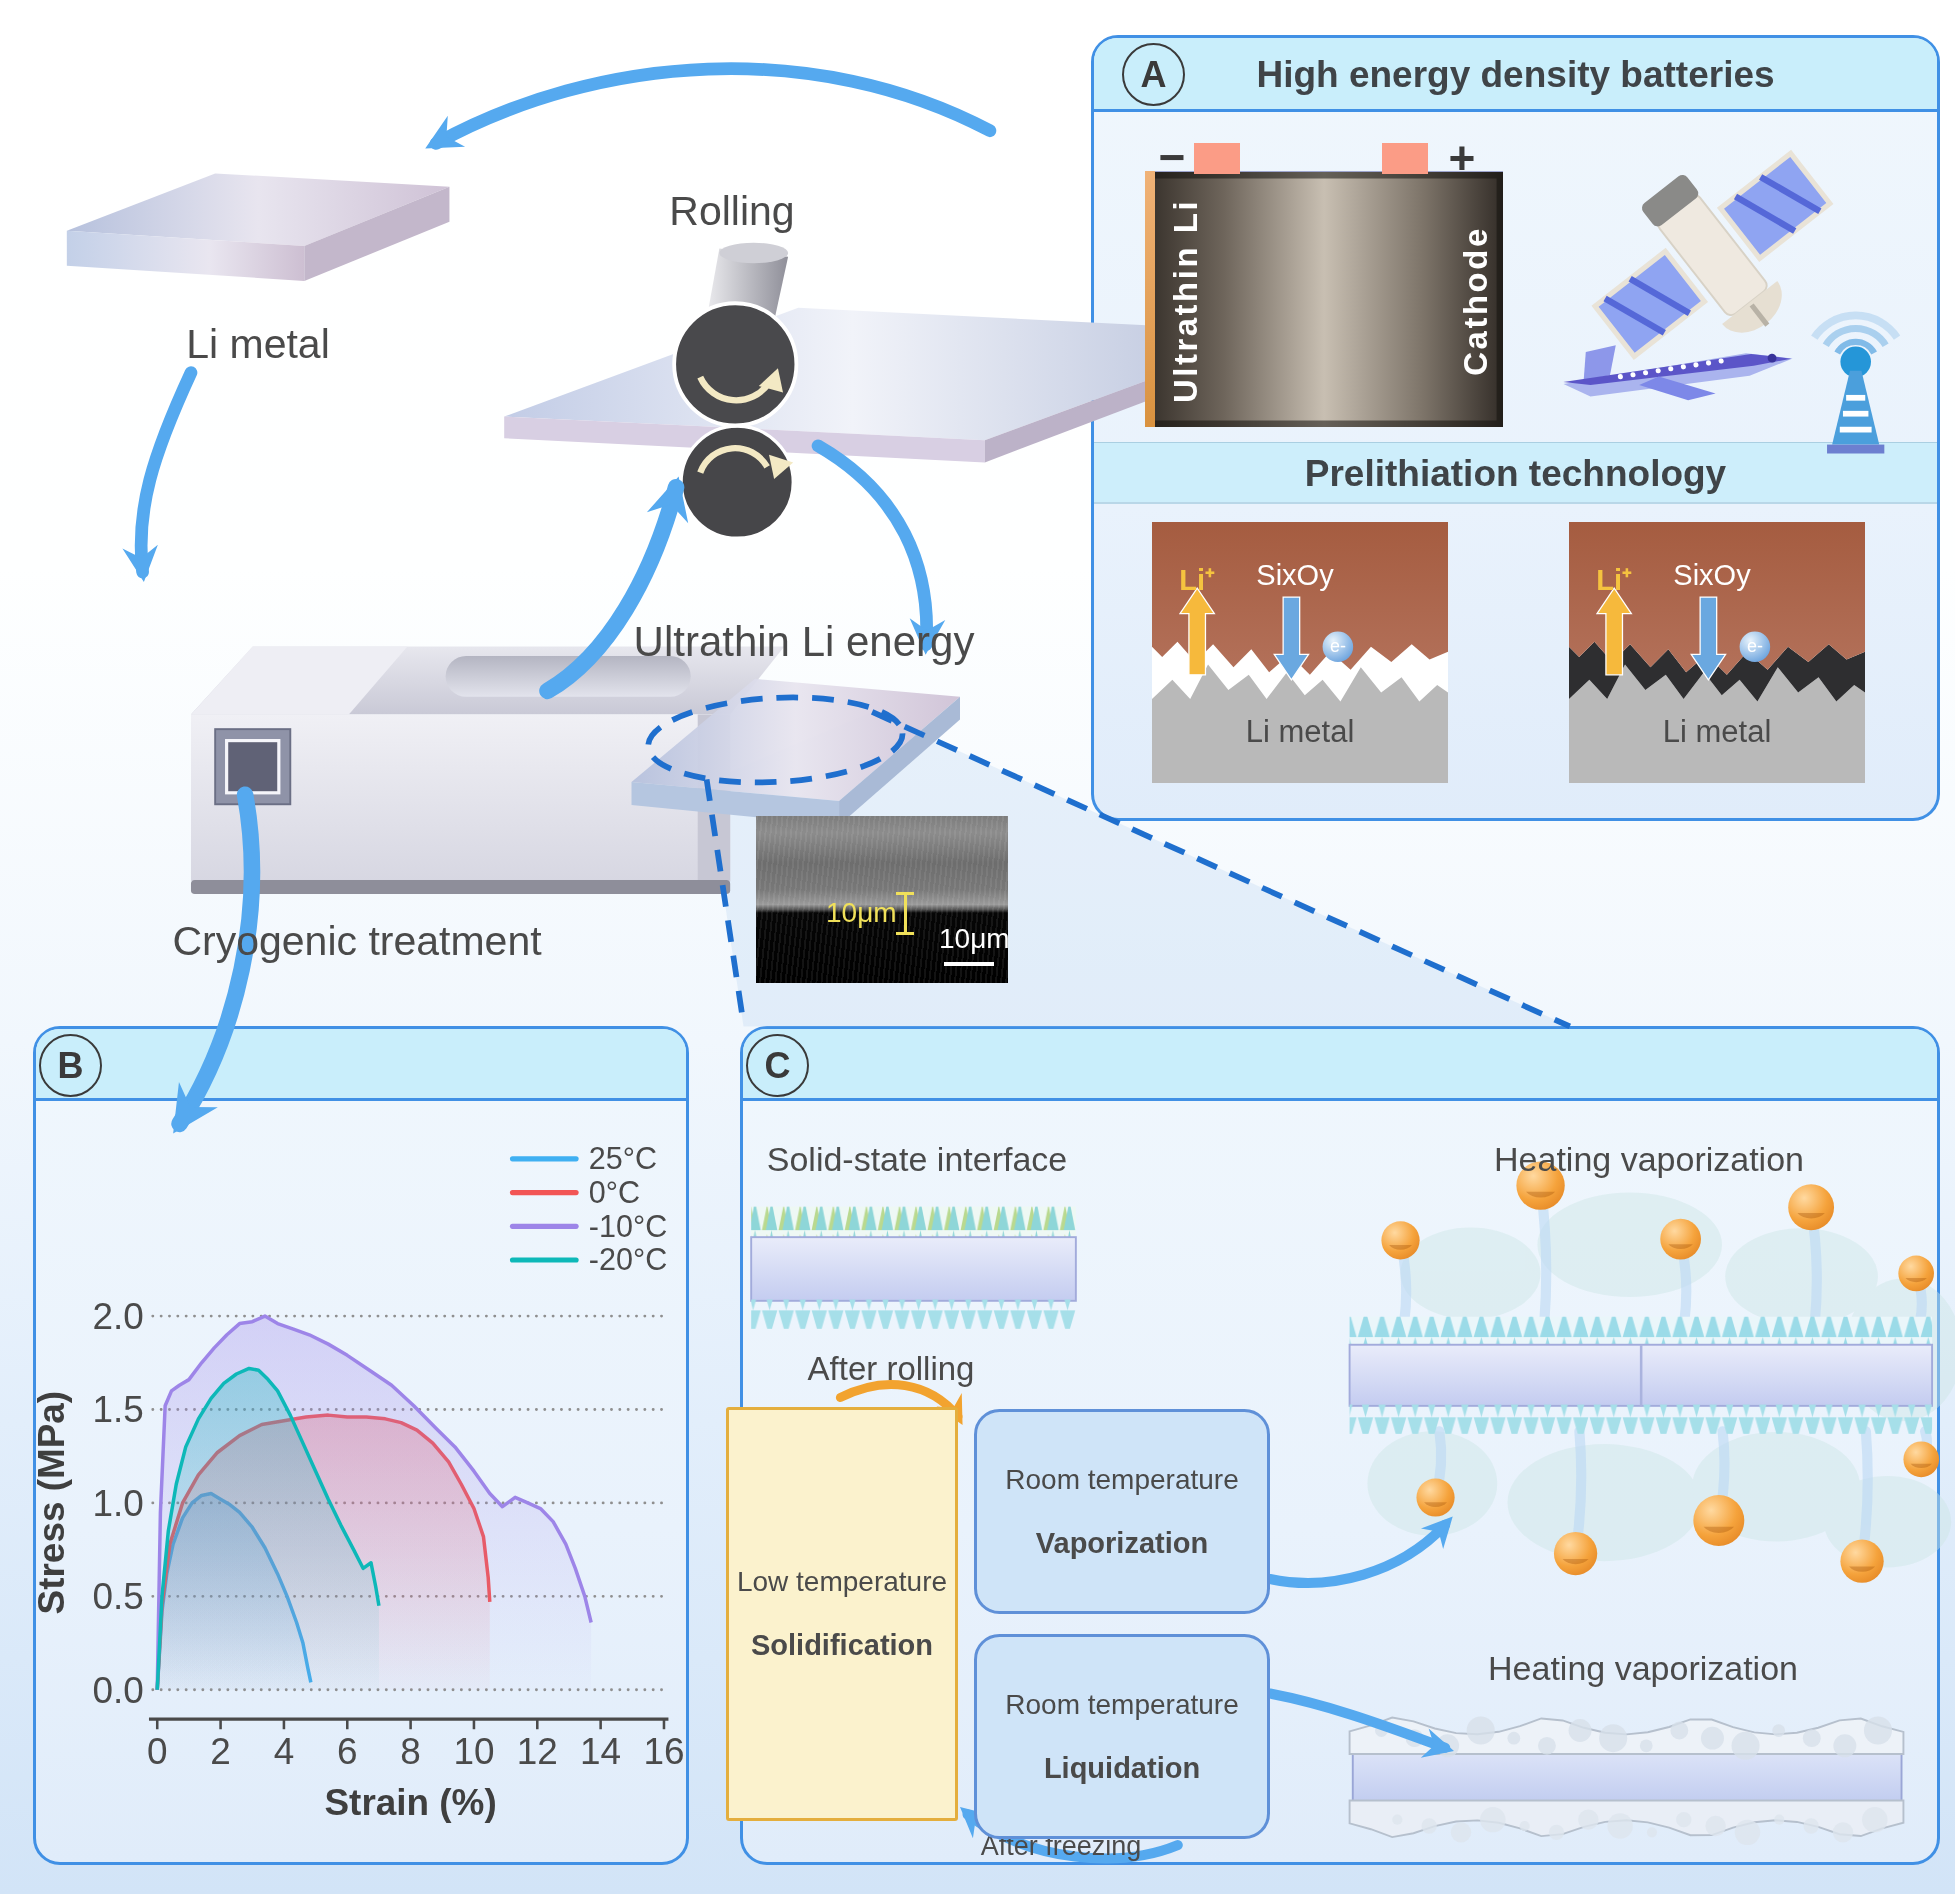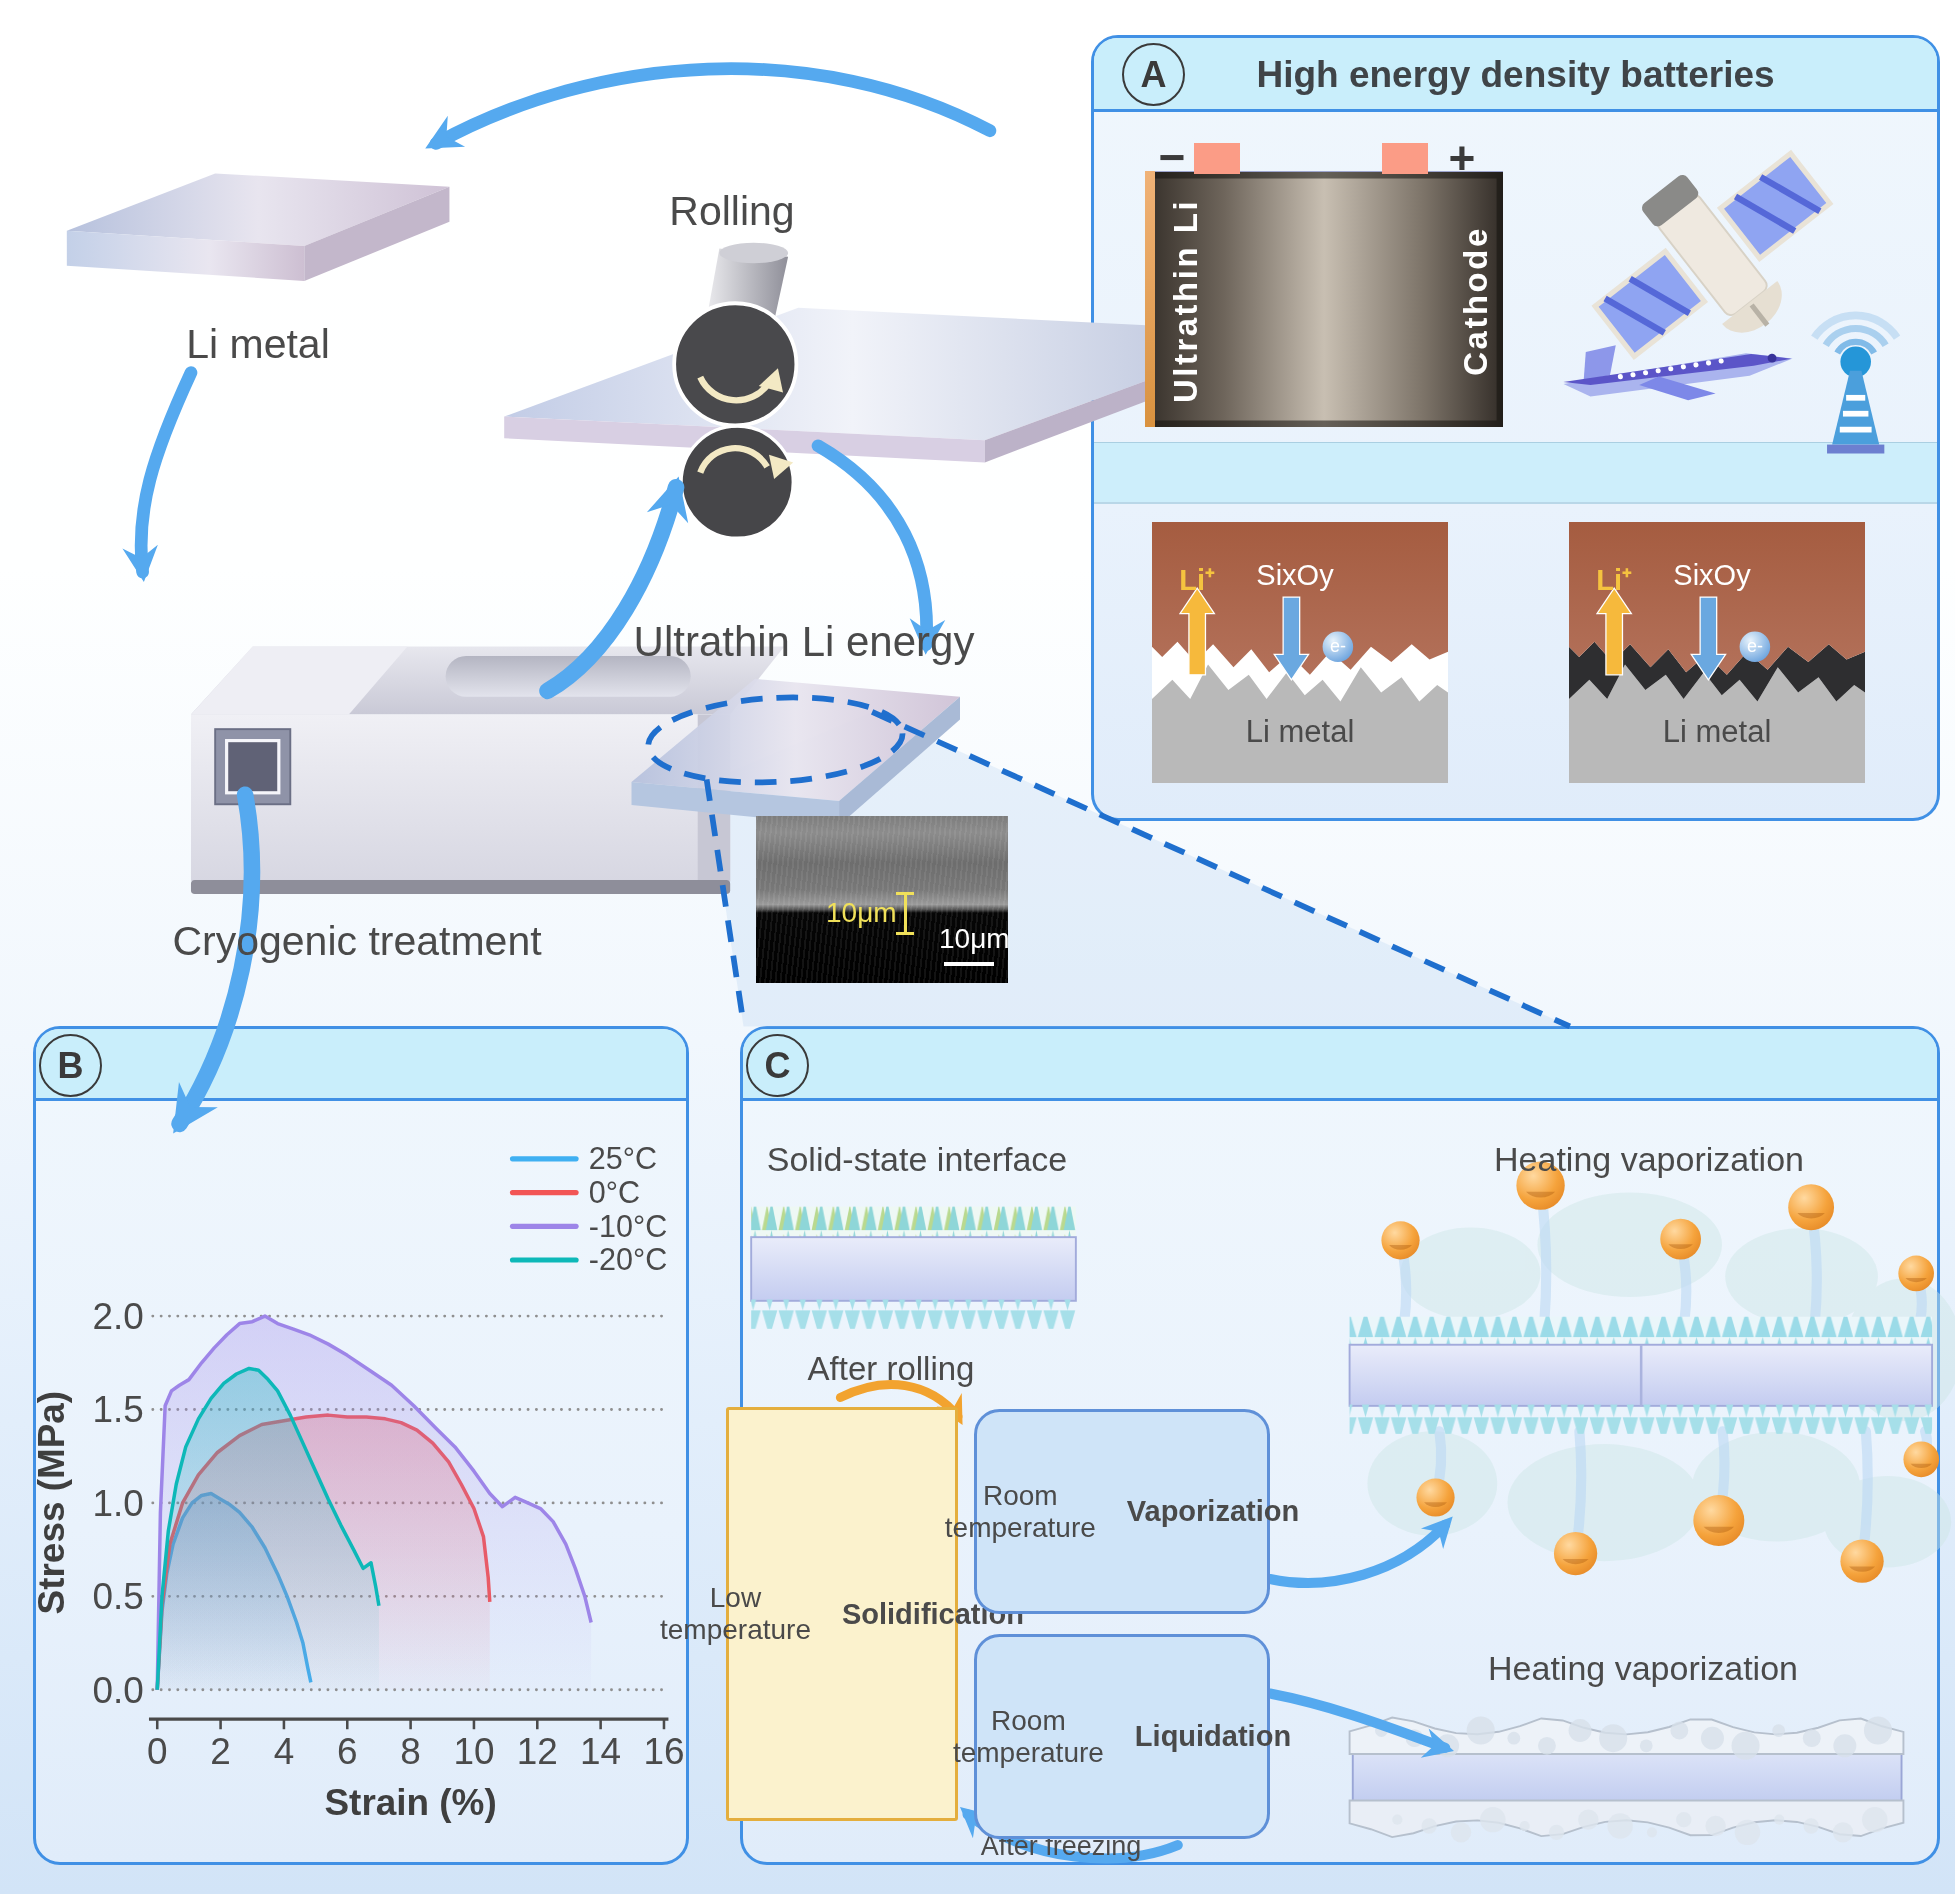--- a/index.html
+++ b/index.html
@@ -11,22 +11,22 @@
   .abs{position:absolute;}
   .lbl{position:absolute;transform:translate(-50%,-50%);white-space:nowrap;color:#4a4a4a;}
   .panel{position:absolute;border:3.8px solid #4090e5;border-radius:27px;
     background:linear-gradient(180deg,#f0f7fd 0%,#e9f2fc 60%,#e0ecfa 100%);box-sizing:border-box;}
   .panel-header{position:absolute;left:0;right:0;top:0;background:#c9eefb;
     border-bottom:3.8px solid #4090e5;border-radius:23px 23px 0 0;}
   .panel-title{position:absolute;left:0;right:0;text-align:center;font-weight:bold;color:#3f4448;}
   .letter-circle{position:absolute;border:2.5px solid #3a3a3a;border-radius:50%;
     display:flex;align-items:center;justify-content:center;font-weight:bold;color:#3a3a3a;background:transparent;}
   .subband{position:absolute;background:#cdeefb;border-top:1.9px solid #aacfe2;border-bottom:2.5px solid #b9d7e8;}
-  .flowbox{position:absolute;box-sizing:border-box;display:flex;flex-direction:row;
-    align-items:center;justify-content:center;gap:31px;text-align:center;}
+  .flowbox{position:absolute;box-sizing:border-box;display:flex;flex-direction:column;
+    align-items:center;justify-content:center;gap:31px;text-align:right;}
   .flowbox .l1{font-size:28px;color:#4a4a4a;}
   .flowbox .l2{font-size:29px;font-weight:bold;color:#4a4a4a;}
   .box-yellow{background:#fbf2cd;border:3.2px solid #e4ae3d;border-radius:3px;}
   .box-blue{background:#cfe4f8;border:3.2px solid #5f90d8;border-radius:25.5px;}
   .battery{position:absolute;left:1145px;top:172px;width:358px;height:255px;
     background:linear-gradient(90deg,#352f29 0%,#6e655b 22%,#c8bfb2 50%,#7c7368 78%,#332d28 100%);
     box-shadow:inset 0 0 0 6.4px rgba(20,18,15,.55);}
   .battery-top{position:absolute;left:1145px;top:171px;width:358px;height:29px;
     background:linear-gradient(180deg,#9aa2cc 0%,#f3f5fb 45%,#8f97c2 100%);}
   .battery-strip{position:absolute;left:1145px;top:171px;width:10.2px;height:256px;
@@ -415,20 +415,21 @@
     <div class="abs" style="left:188px;top:146px;width:50px;height:3.8px;background:#ffffff;"></div>
   </div>
 
   <div class="lbl" style="left:258px;top:344px;font-size:41px;">Li metal</div>
   <div class="lbl" style="left:732px;top:211px;font-size:41px;">Rolling</div>
   <div class="lbl" style="left:804px;top:642px;font-size:42px;">Ultrathin Li energy</div>
   <div class="lbl" style="left:357px;top:941px;font-size:41px;text-align:center;">Cryogenic treatment</div>
 
   <div class="letter-circle" style="left:1122px;top:43px;width:59px;height:59px;font-size:36px;">A</div>
   <div class="panel-title" style="left:1091px;width:849px;top:54px;font-size:37px;">High energy density batteries</div>
+  <div class="panel-title" style="left:1091px;width:849px;top:453px;font-size:37px;">Prelithiation technology</div>
 
   <div class="battery-top"></div>
   <div class="battery"></div>
   <div class="battery-strip"></div>
   <div class="battery-tab" style="left:1194px;"></div>
   <div class="battery-tab" style="left:1382px;"></div>
   <div class="lbl" style="left:1172px;top:157px;font-size:46px;font-weight:bold;color:#3a3a3a;">−</div>
   <div class="lbl" style="left:1462px;top:158px;font-size:46px;font-weight:bold;color:#3a3a3a;">+</div>
   <div class="vtext" style="left:1186px;top:301px;">Ultrathin Li</div>
   <div class="vtext" style="left:1476px;top:301px;">Cathode</div>

